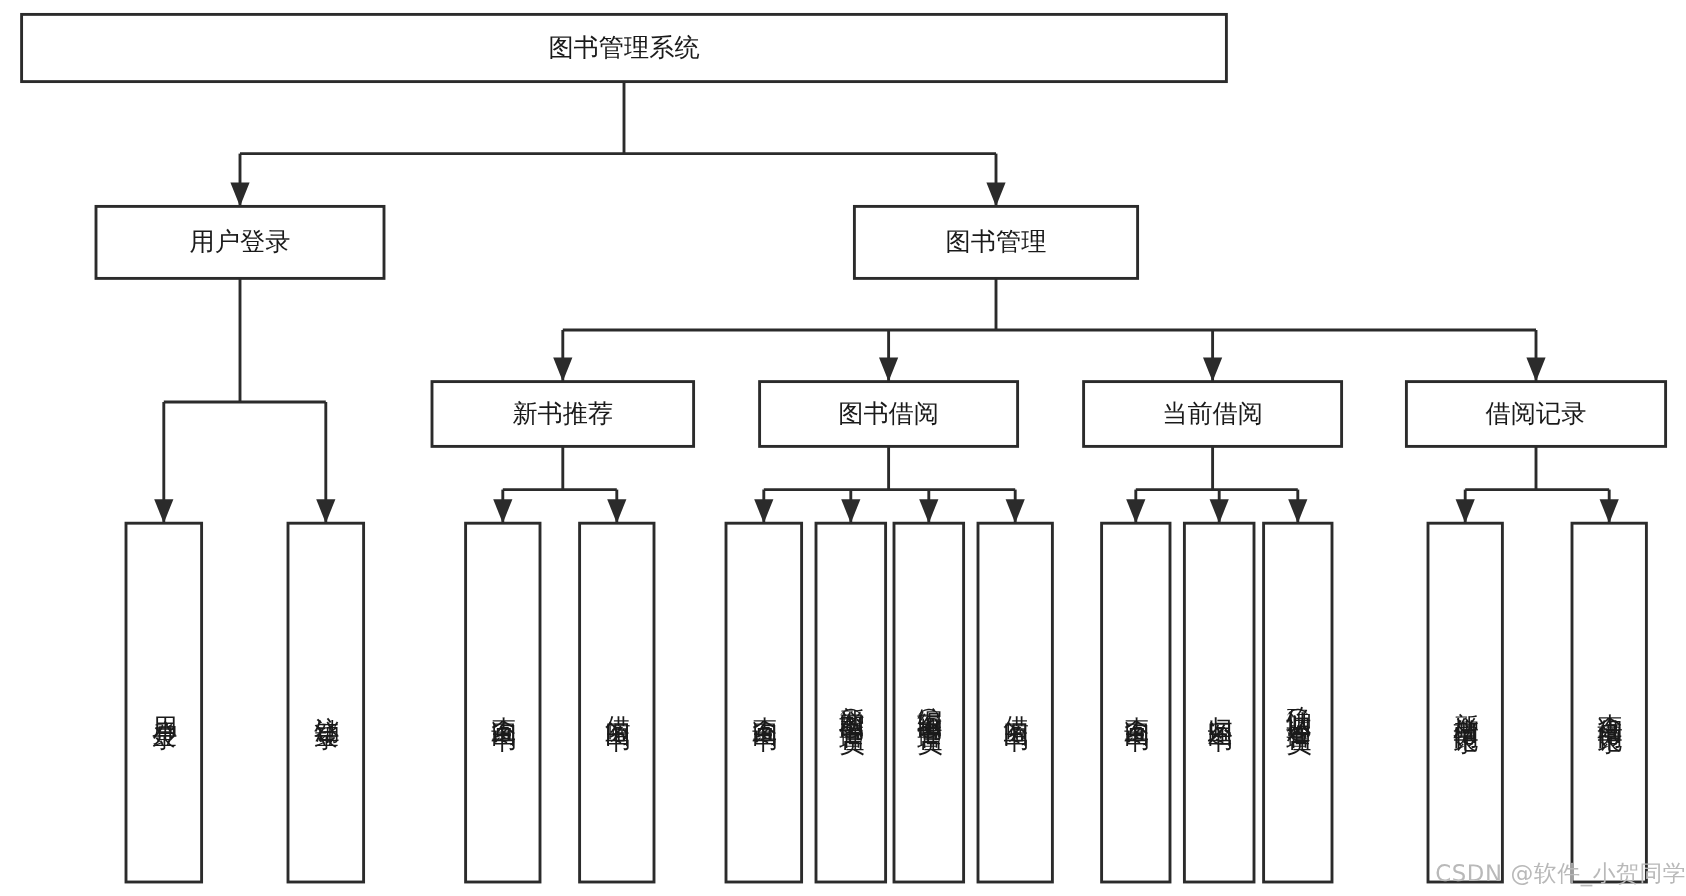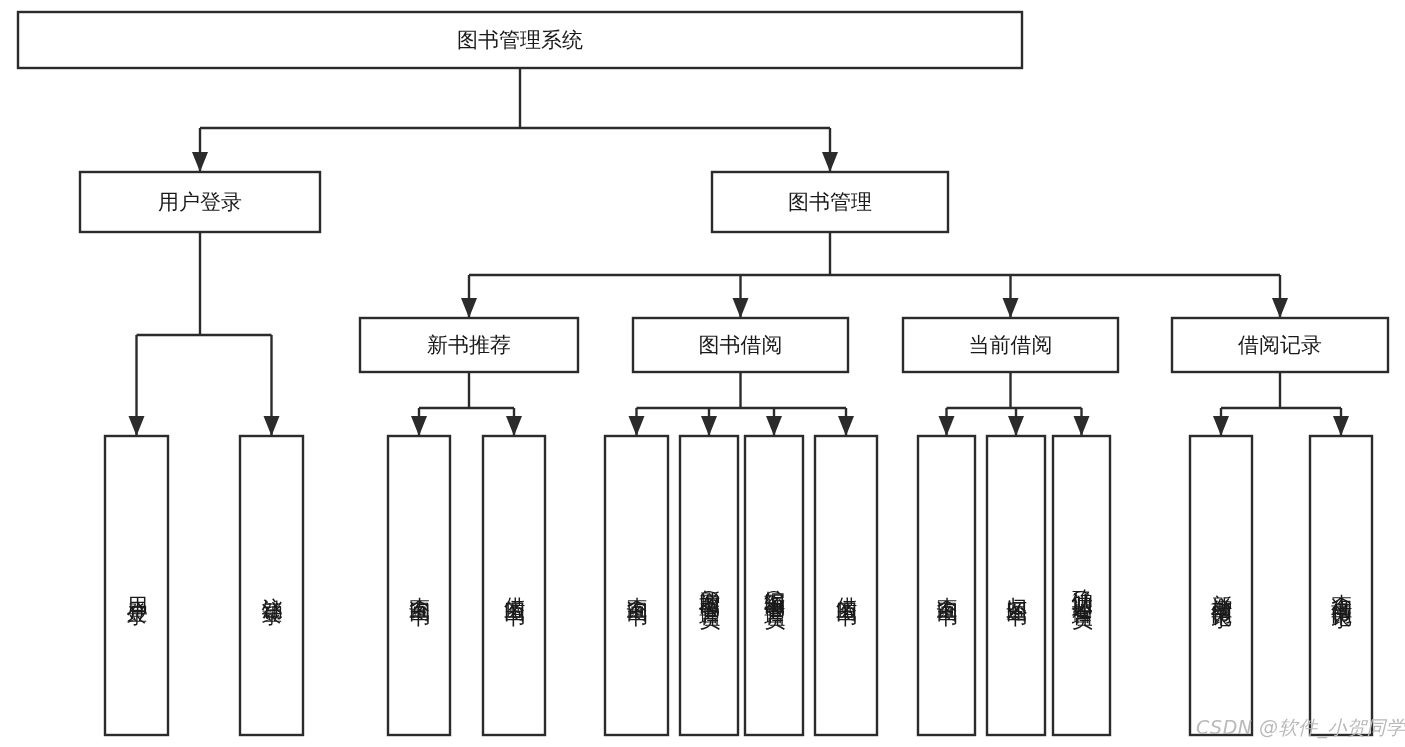--- a/index.html
+++ b/index.html
@@ -200,14 +200,14 @@
       <div class="leaf-label-wrap" style="left: 1053px; top: 436px; width: 57px; height: 299px;">
         <span class="leaf-label">确认归还（管理员）</span>
       </div>
       <div class="leaf-label-wrap" style="left: 1190px; top: 436px; width: 62px; height: 299px;">
         <span class="leaf-label">新增借阅记录</span>
       </div>
       <div class="leaf-label-wrap" style="left: 1310px; top: 436px; width: 62px; height: 299px;">
         <span class="leaf-label">查询借阅记录</span>
       </div>
     </div>
-  <div class="watermark" style="left: 1196px; top: 715px; font-style: italic;">CSDN @软件_小贺同学</div>
+  <div class="watermark" style="left: 1196px; top: 715px;">CSDN @软件_小贺同学</div>
 </div>
 
 </body></html>

